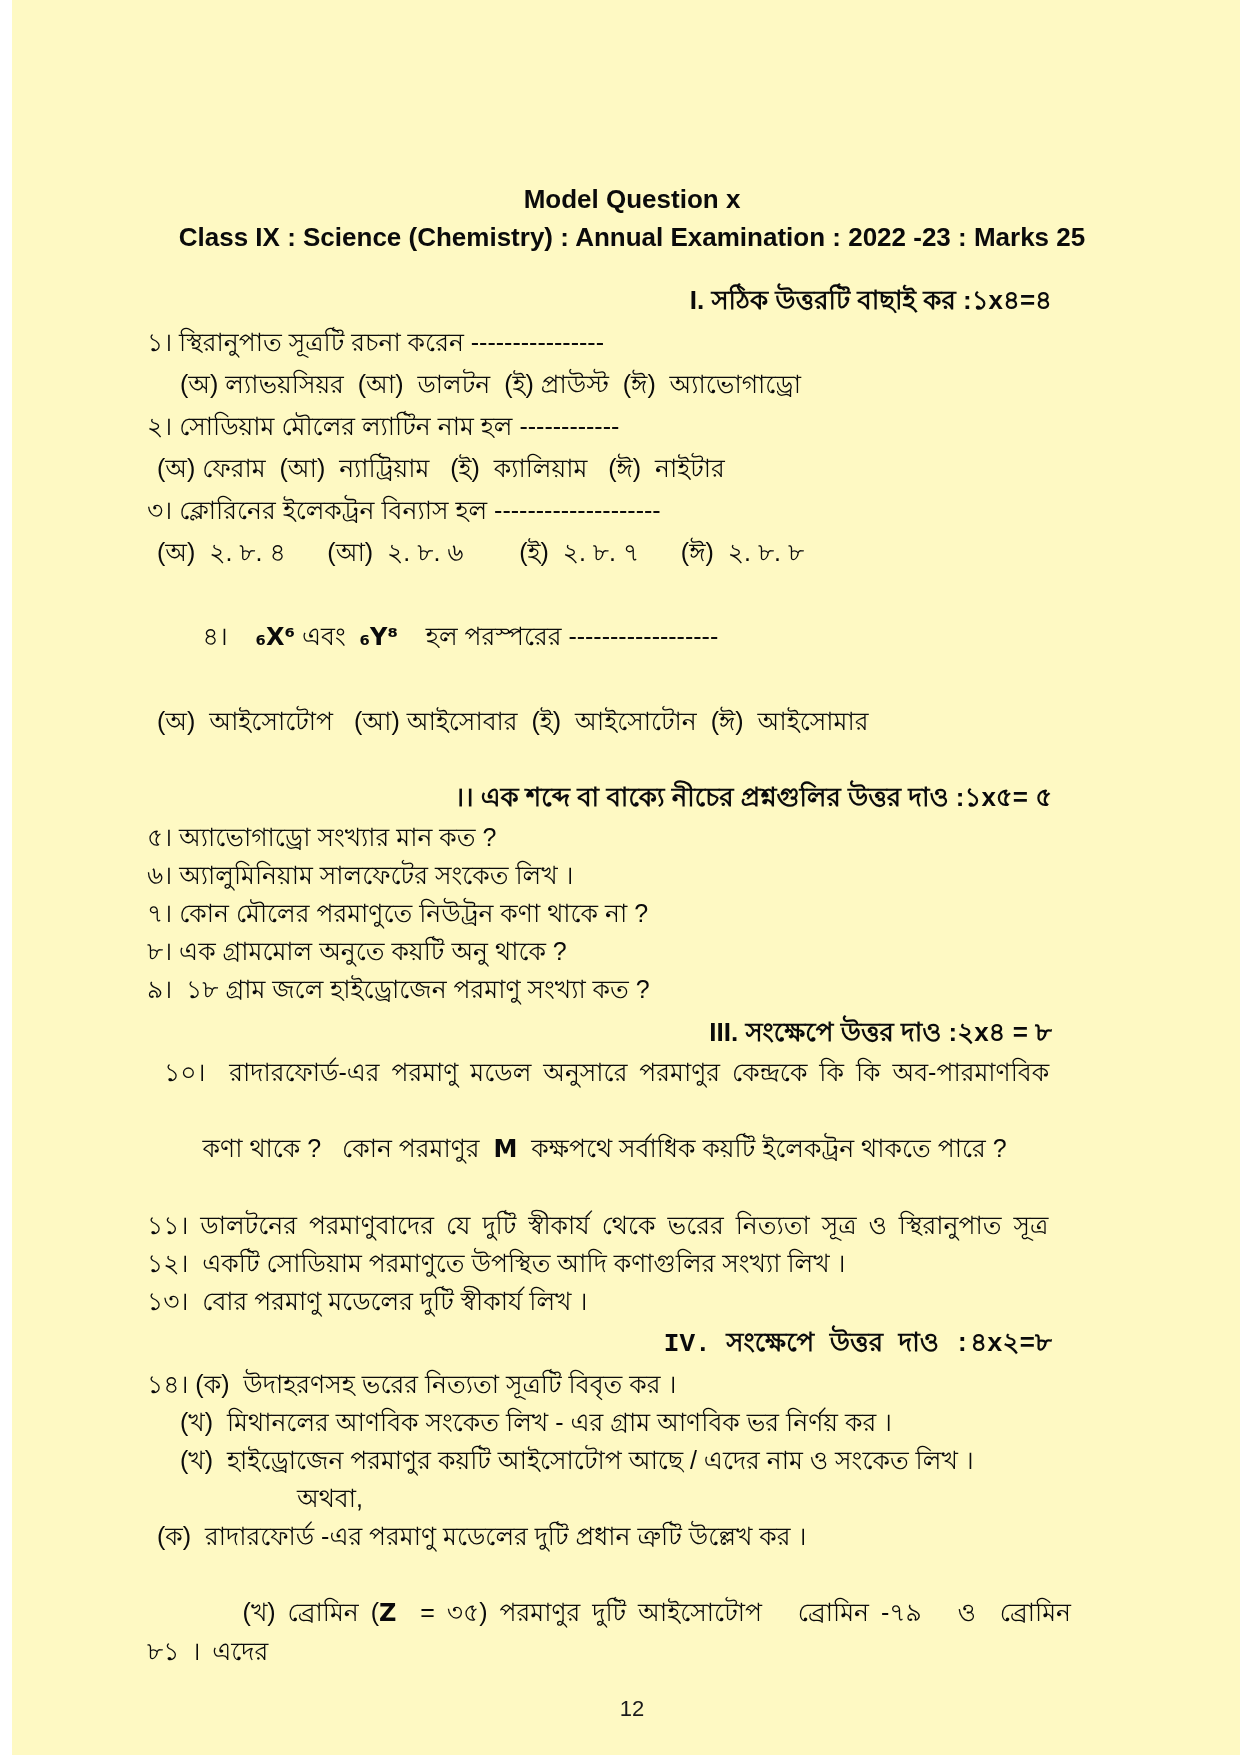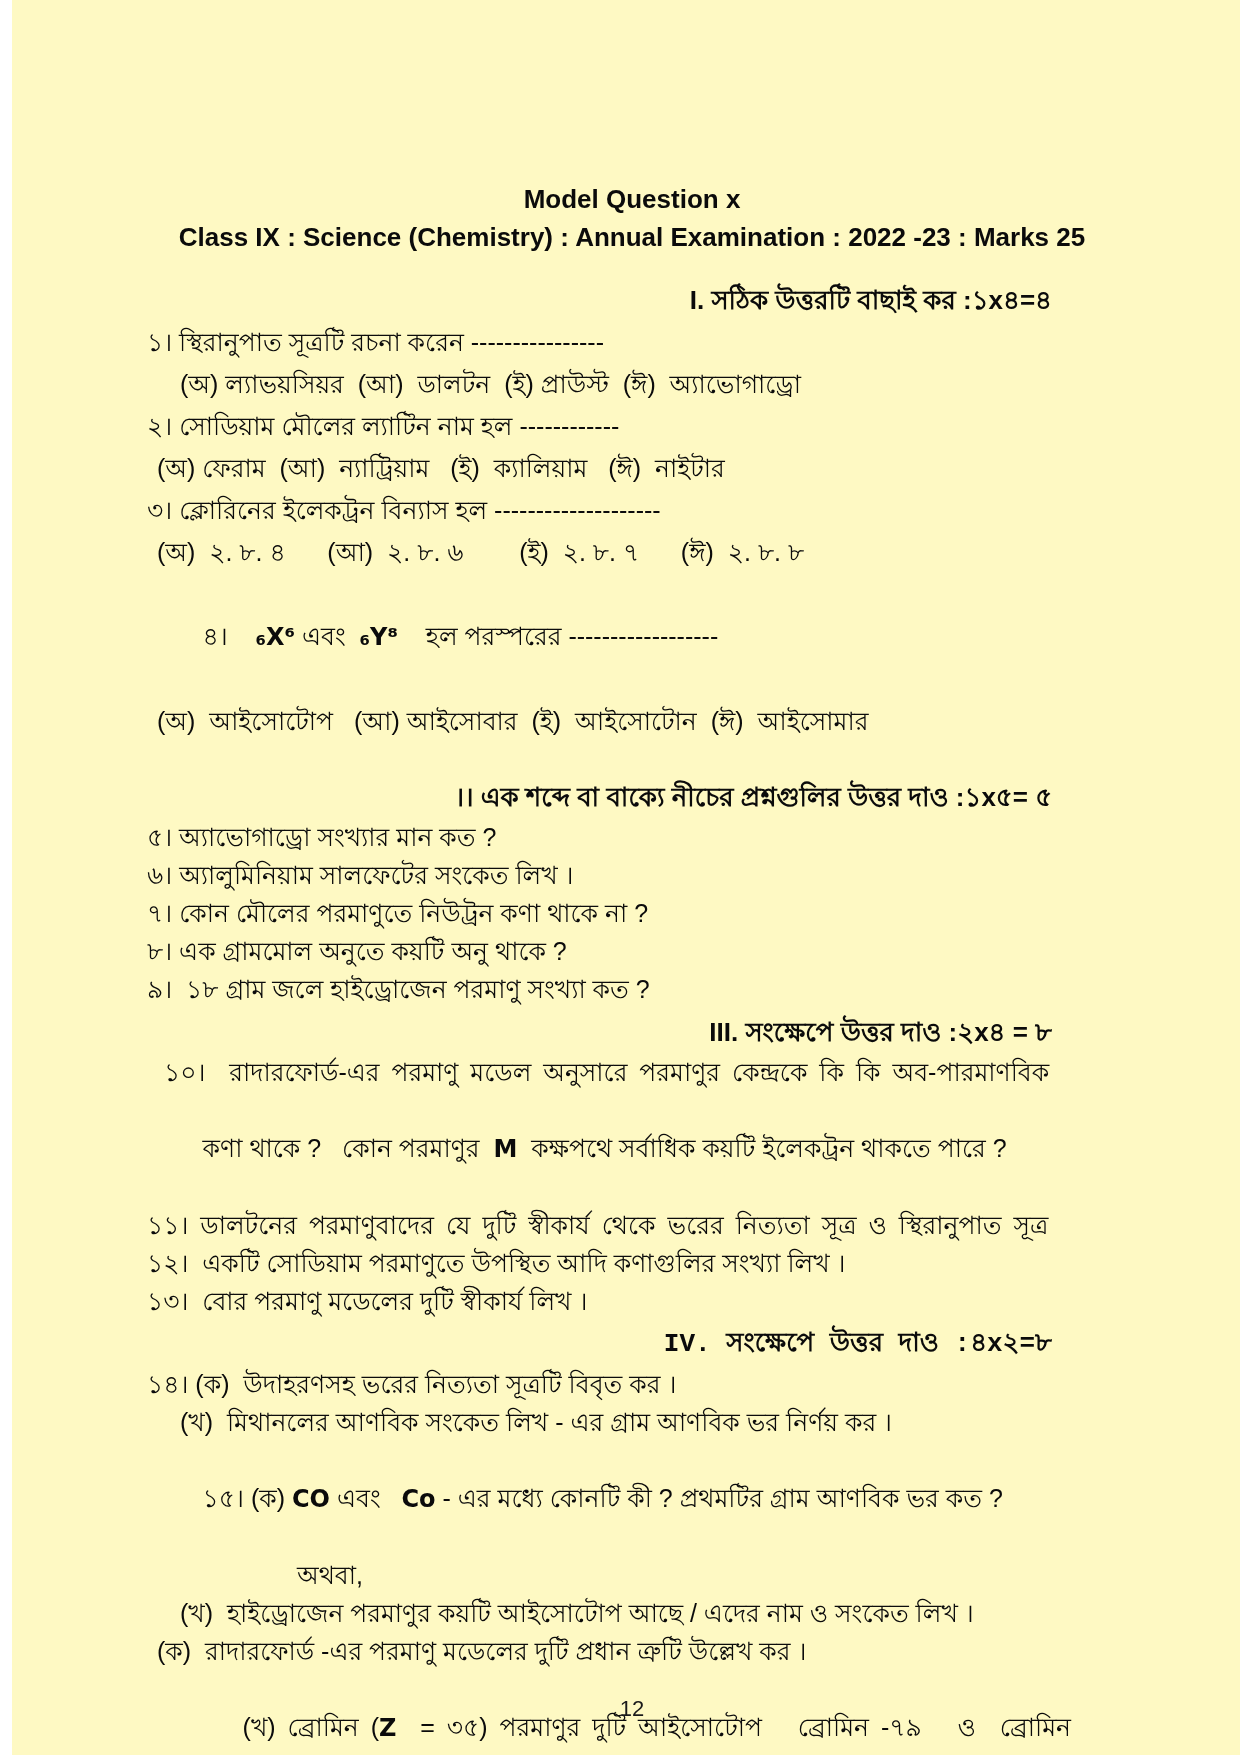--- a/index.html
+++ b/index.html
@@ -129,25 +129,22 @@
       <div class="line">১৩।  বোর পরমাণু মডেলের দুটি স্বীকার্য লিখ ।</div>
     </div>
 
     <div class="sec4">
       <div class="sec-heading sec4-head">
         <span class="head-label">IV. সংক্ষেপে উত্তর দাও :</span>
         <span class="marks">৪x২=৮</span>
       </div>
       <div class="line">১৪। (ক)  উদাহরণসহ ভরের নিত্যতা সূত্রটি বিবৃত কর ।</div>
       <div class="line ind2">(খ)  মিথানলের আণবিক সংকেত লিখ - এর গ্রাম আণবিক ভর নির্ণয় কর ।</div>
-      <div class="line">
-        <span>১৫। (ক) </span><span class="lat">CO</span><span> এবং   </span><span class="lat">Co</span><span> - এর মধ্যে কোনটি কী ? প্রথমটির গ্রাম আণবিক ভর কত ?</span>
-      </div>
+      <div class="line ind2">(খ)  হাইড্রোজেন পরমাণুর কয়টি আইসোটোপ আছে / এদের নাম ও সংকেত লিখ ।</div>
       <div class="line ind3">অথবা,</div>
-      <div class="line ind2">(খ)  হাইড্রোজেন পরমাণুর কয়টি আইসোটোপ আছে / এদের নাম ও সংকেত লিখ ।</div>
       <div class="line ind1">(ক)  রাদারফোর্ড -এর পরমাণু মডেলের দুটি প্রধান ত্রুটি উল্লেখ কর ।</div>
       <div class="line stretch">
         <span>(খ) ব্রোমিন (</span><span class="lat">Z</span><span>  = ৩৫) পরমাণুর দুটি আইসোটোপ   ব্রোমিন -৭৯   ও  ব্রোমিন   ৮১ । এদের</span>
       </div>
 
     </div>
 
   </div>
 
   <div class="page-number">12</div>

